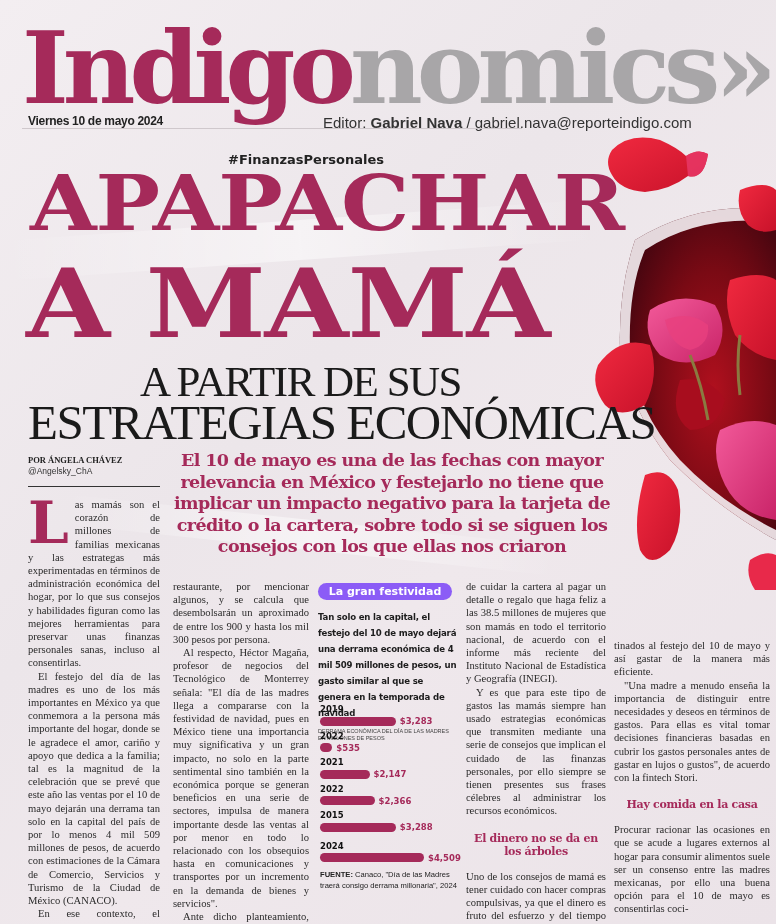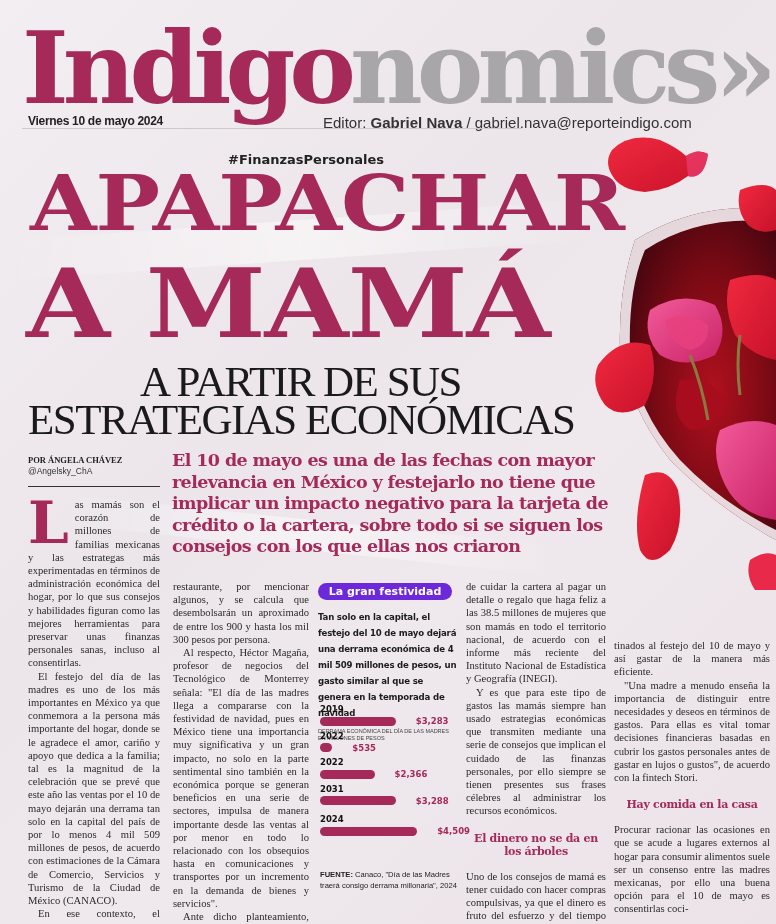--- a/index.html
+++ b/index.html
@@ -42,36 +42,36 @@
     position: absolute; font-family: "DejaVu Serif", serif; font-weight: bold; color: #a52a5a;
     white-space: nowrap; letter-spacing: -1px;
   }
   .headline1 { left: 30px; top: 166px; font-size: 76px; line-height: 1; transform: scaleX(1.13); transform-origin: left; }
   .headline2 { left: 26px; top: 256px; font-size: 96px; line-height: 1; transform: scaleX(1.13); transform-origin: left; }
   .sub1, .sub2 {
     position: absolute; font-family: "Liberation Serif", serif; font-weight: normal; color: #1a1a1a;
     white-space: nowrap; line-height: 1; letter-spacing: -1.5px;
   }
   .sub1 { left: 140px; top: 360px; font-size: 43px; }
-  .sub2 { left: 28px; top: 398px; font-size: 43px; }
+  .sub2 { left: 28px; top: 398px; font-size: 49px; }
 
   .byline {
     position: absolute; left: 28px; top: 455px;
     font-family: "Liberation Serif", serif; font-weight: bold; font-size: 8.5px; color: #222;
   }
   .handle {
     position: absolute; left: 28px; top: 466px;
     font-family: "Liberation Sans", sans-serif; font-size: 8.5px; color: #333;
   }
   .byline-rule { position: absolute; left: 28px; top: 486px; width: 132px; height: 1px; background: #333; }
 
   .deck {
     position: absolute; left: 172px; top: 450px; width: 440px;
     font-family: "DejaVu Serif", serif; font-weight: bold; font-size: 17.5px; line-height: 21.5px;
-    color: #a52a5a; letter-spacing: -0.6px;
+    color: #a52a5a; letter-spacing: -0.6px; text-align: center;
   }
 
   .col {
     position: absolute;
     font-family: "Liberation Serif", serif; font-size: 10.6px; line-height: 13.2px; color: #2a2a2a;
     text-align: justify;
   }
   .col p { margin: 0; }
   .col p.indent { text-indent: 10px; }
   .dropcap {
@@ -82,42 +82,42 @@
   .col2 { left: 173px; top: 580px; width: 136px; }
   .col4 { left: 466px; top: 580px; width: 140px; }
   .col5 { left: 614px; top: 639px; width: 156px; }
   .subhead {
     font-family: "DejaVu Serif", serif; font-weight: bold; color: #a52a5a; font-size: 11px; line-height: 13px;
     margin: 14px 0 12px 0; letter-spacing: -0.3px; text-align: center;
   }
 
   .infobox { position: absolute; left: 318px; top: 583px; width: 140px; }
   .pill {
-    display: block; background: #6d28d9; color: #fff; border-radius: 10px;
+    display: block; background: #8b5cf6; color: #fff; border-radius: 10px;
     font-family: "DejaVu Sans", sans-serif; font-weight: bold; font-size: 11px; text-align: center;
     padding: 2px 0; width: 134px; margin-left: 0;
   }
   .info-lead {
     margin-top: 9px;
     font-family: "DejaVu Sans", sans-serif; font-weight: bold; font-size: 8.6px; line-height: 16px; color: #1d1d1d;
     letter-spacing: -0.2px;
   }
   .info-label {
     margin-top: 7px;
     font-family: "Liberation Sans", sans-serif; font-size: 5.5px; line-height: 7px; color: #444; text-transform: uppercase;
   }
   .chart { position: absolute; left: 320px; top: 704px; width: 150px; }
   .bar-row { height: 26.5px; position: relative; }
   .bar-year {
     font-family: "DejaVu Sans", sans-serif; font-weight: bold; font-size: 8.5px; color: #111; line-height: 10px;
   }
   .bar-line { display: flex; align-items: center; margin-top: 2px; height: 10px; }
   .bar { height: 9px; background: #a52a5a; border-radius: 5px; }
   .bar-val {
-    margin-left: 20px; font-family: "DejaVu Sans", sans-serif; font-weight: bold; font-size: 8.5px; color: #a52a5a;
+    margin-left: 4px; font-family: "DejaVu Sans", sans-serif; font-weight: bold; font-size: 8.5px; color: #a52a5a;
   }
   .source {
     position: absolute; left: 320px; top: 870px; width: 140px;
     font-family: "Liberation Sans", sans-serif; font-size: 7.6px; line-height: 10.5px; color: #222;
   }
   .source b { font-weight: bold; }
 
   .photo { position: absolute; left: 590px; top: 130px; width: 186px; height: 460px; pointer-events: none; }
 </style>
 </head>
@@ -214,28 +214,35 @@
       </div>
     </div>
     <div class="bar-row">
       <div class="bar-year">2022</div>
       <div class="bar-line">
         <div class="bar" style="width: 12.3398px; background: rgb(165, 42, 90);"></div>
         <span class="bar-val">$535</span>
       </div>
     </div>
     <div class="bar-row">
+      <div class="bar-year">2021</div>
+      <div class="bar-line">
+        <div class="bar" style="width: 49.5205px; background: rgb(165, 42, 90);"></div>
+        <span class="bar-val">$2,147</span>
+      </div>
+    </div>
+    <div class="bar-row">
       <div class="bar-year">2022</div>
       <div class="bar-line">
         <div class="bar" style="width: 54.5717px; background: rgb(165, 42, 90);"></div>
         <span class="bar-val">$2,366</span>
       </div>
     </div>
     <div class="bar-row">
-      <div class="bar-year">2031</div>
+      <div class="bar-year">2015</div>
       <div class="bar-line">
         <div class="bar" style="width: 75.8377px; background: rgb(165, 42, 90);"></div>
         <span class="bar-val">$3,288</span>
       </div>
     </div>
     <div class="bar-row" style="margin-top: 4px;">
       <div class="bar-year">2024</div>
       <div class="bar-line">
         <div class="bar" style="width: 104px; background: rgb(165, 42, 90);"></div>
         <span class="bar-val">$4,509</span>

